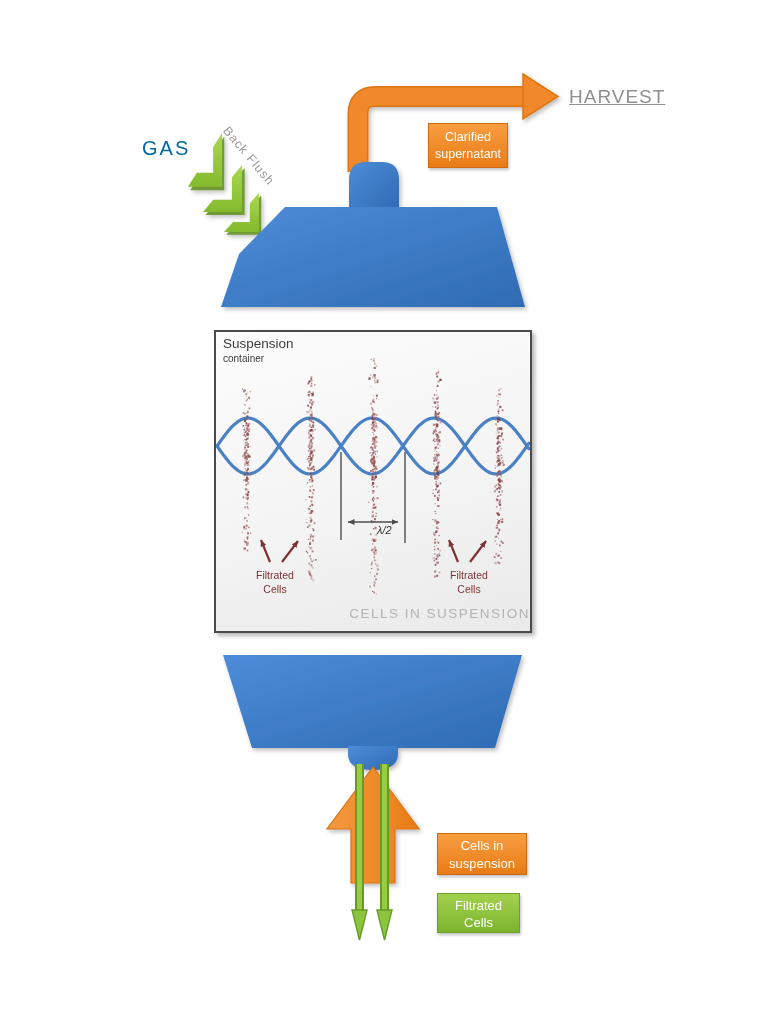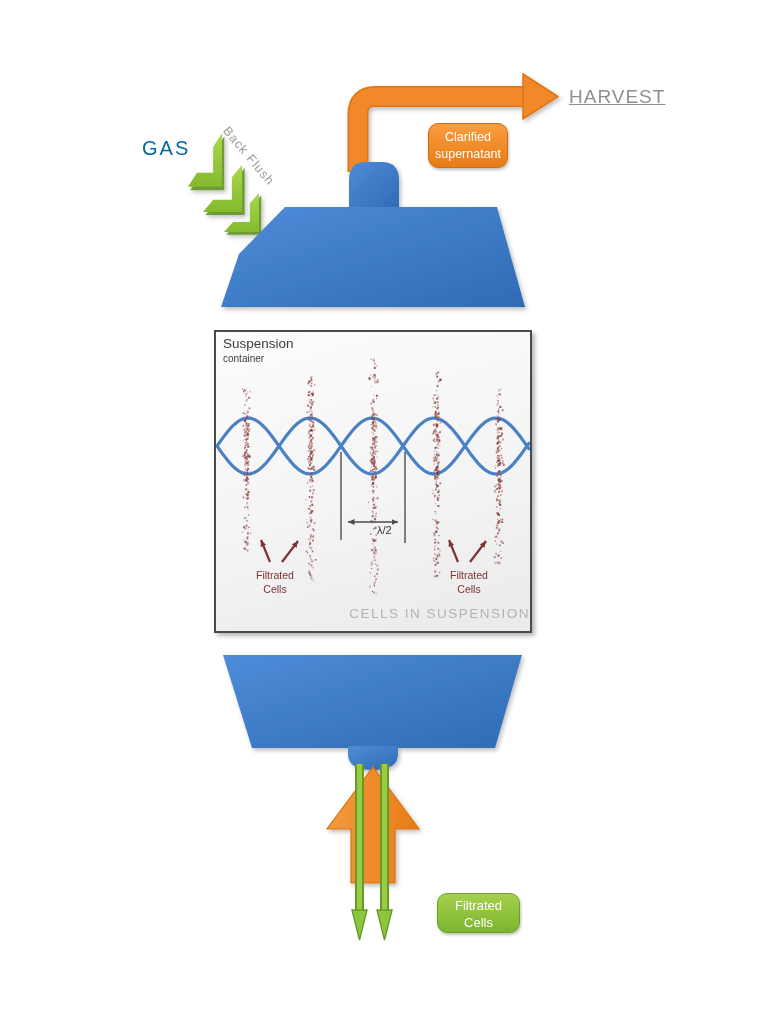--- a/index.html
+++ b/index.html
@@ -9,28 +9,28 @@
   .sbox{position:absolute;left:214px;top:330px;width:314px;height:299px;
         border:2px solid #4a4a4a;background:linear-gradient(165deg,#fcfcfc 0%,#f4f4f4 55%,#eaeaea 100%);
         box-shadow:3px 3px 4px rgba(0,0,0,.28);}
   .t{position:absolute;white-space:nowrap;}
   .gas{left:142px;top:137px;font-size:20px;letter-spacing:2px;color:#0369a1;}
   .backflush{left:231px;top:124px;font-size:12.5px;color:#9a9a9a;letter-spacing:1px;
              transform:rotate(50deg);transform-origin:0 0;}
   .harvest{left:569px;top:86px;font-size:19px;letter-spacing:1px;color:#8f8f8f;text-decoration:underline;}
   .s-title{left:223px;top:336px;font-size:13.5px;color:#3c3c3c;}
   .s-sub{left:223px;top:353px;font-size:10px;color:#3c3c3c;}
-  .lambda{left:377px;top:524px;font-size:11px;color:#333;}
+  .lambda{left:377px;top:524px;font-size:11px;color:#333;font-style:italic;}
   .filt{position:absolute;width:46px;text-align:center;font-size:10.5px;line-height:14px;
         color:#7d3333;white-space:normal;}
   .filt.left{left:252px;top:568px;}
   .filt.right{left:446px;top:568px;}
   .footer{left:216px;top:606px;width:314px;text-align:right;font-size:13.5px;
           letter-spacing:1.5px;color:#b3b3b3;}
-  .labelbox{position:absolute;text-align:center;color:#fff;border-radius:10px;
+  .labelbox{position:absolute;text-align:center;color:#fff;border-radius:0;
             box-shadow:1px 2px 3px rgba(0,0,0,.25);}
   .labelbox div{white-space:nowrap;}
   .clarified{left:428px;top:123px;width:80px;height:45px;font-size:12.5px;line-height:17px;
              padding-top:5px;box-sizing:border-box;
              background:linear-gradient(#f89d40,#e87c16);border:1px solid #d06c10;}
   .cellsbox{left:437px;top:833px;width:90px;height:42px;font-size:13px;line-height:18px;
             padding-top:3px;box-sizing:border-box;
             background:linear-gradient(#f89d40,#e87c16);border:1px solid #d06c10;}
   .filtbox{left:437px;top:893px;width:83px;height:40px;font-size:13px;line-height:17px;
            padding-top:3px;box-sizing:border-box;
@@ -1236,18 +1236,22 @@
     <div>Filtrated</div>
     <div>Cells</div>
   </div>
   <div class="filt right">
     <div>Filtrated</div>
     <div>Cells</div>
   </div>
 
   <div class="t footer">CELLS IN SUSPENSION</div>
 
+  <div class="labelbox cellsbox">
+    <div>Cells in</div>
+    <div>suspension</div>
+  </div>
   <div class="labelbox filtbox">
     <div>Filtrated</div>
     <div>Cells</div>
   </div>
 
 </div>
 
 </body></html>

